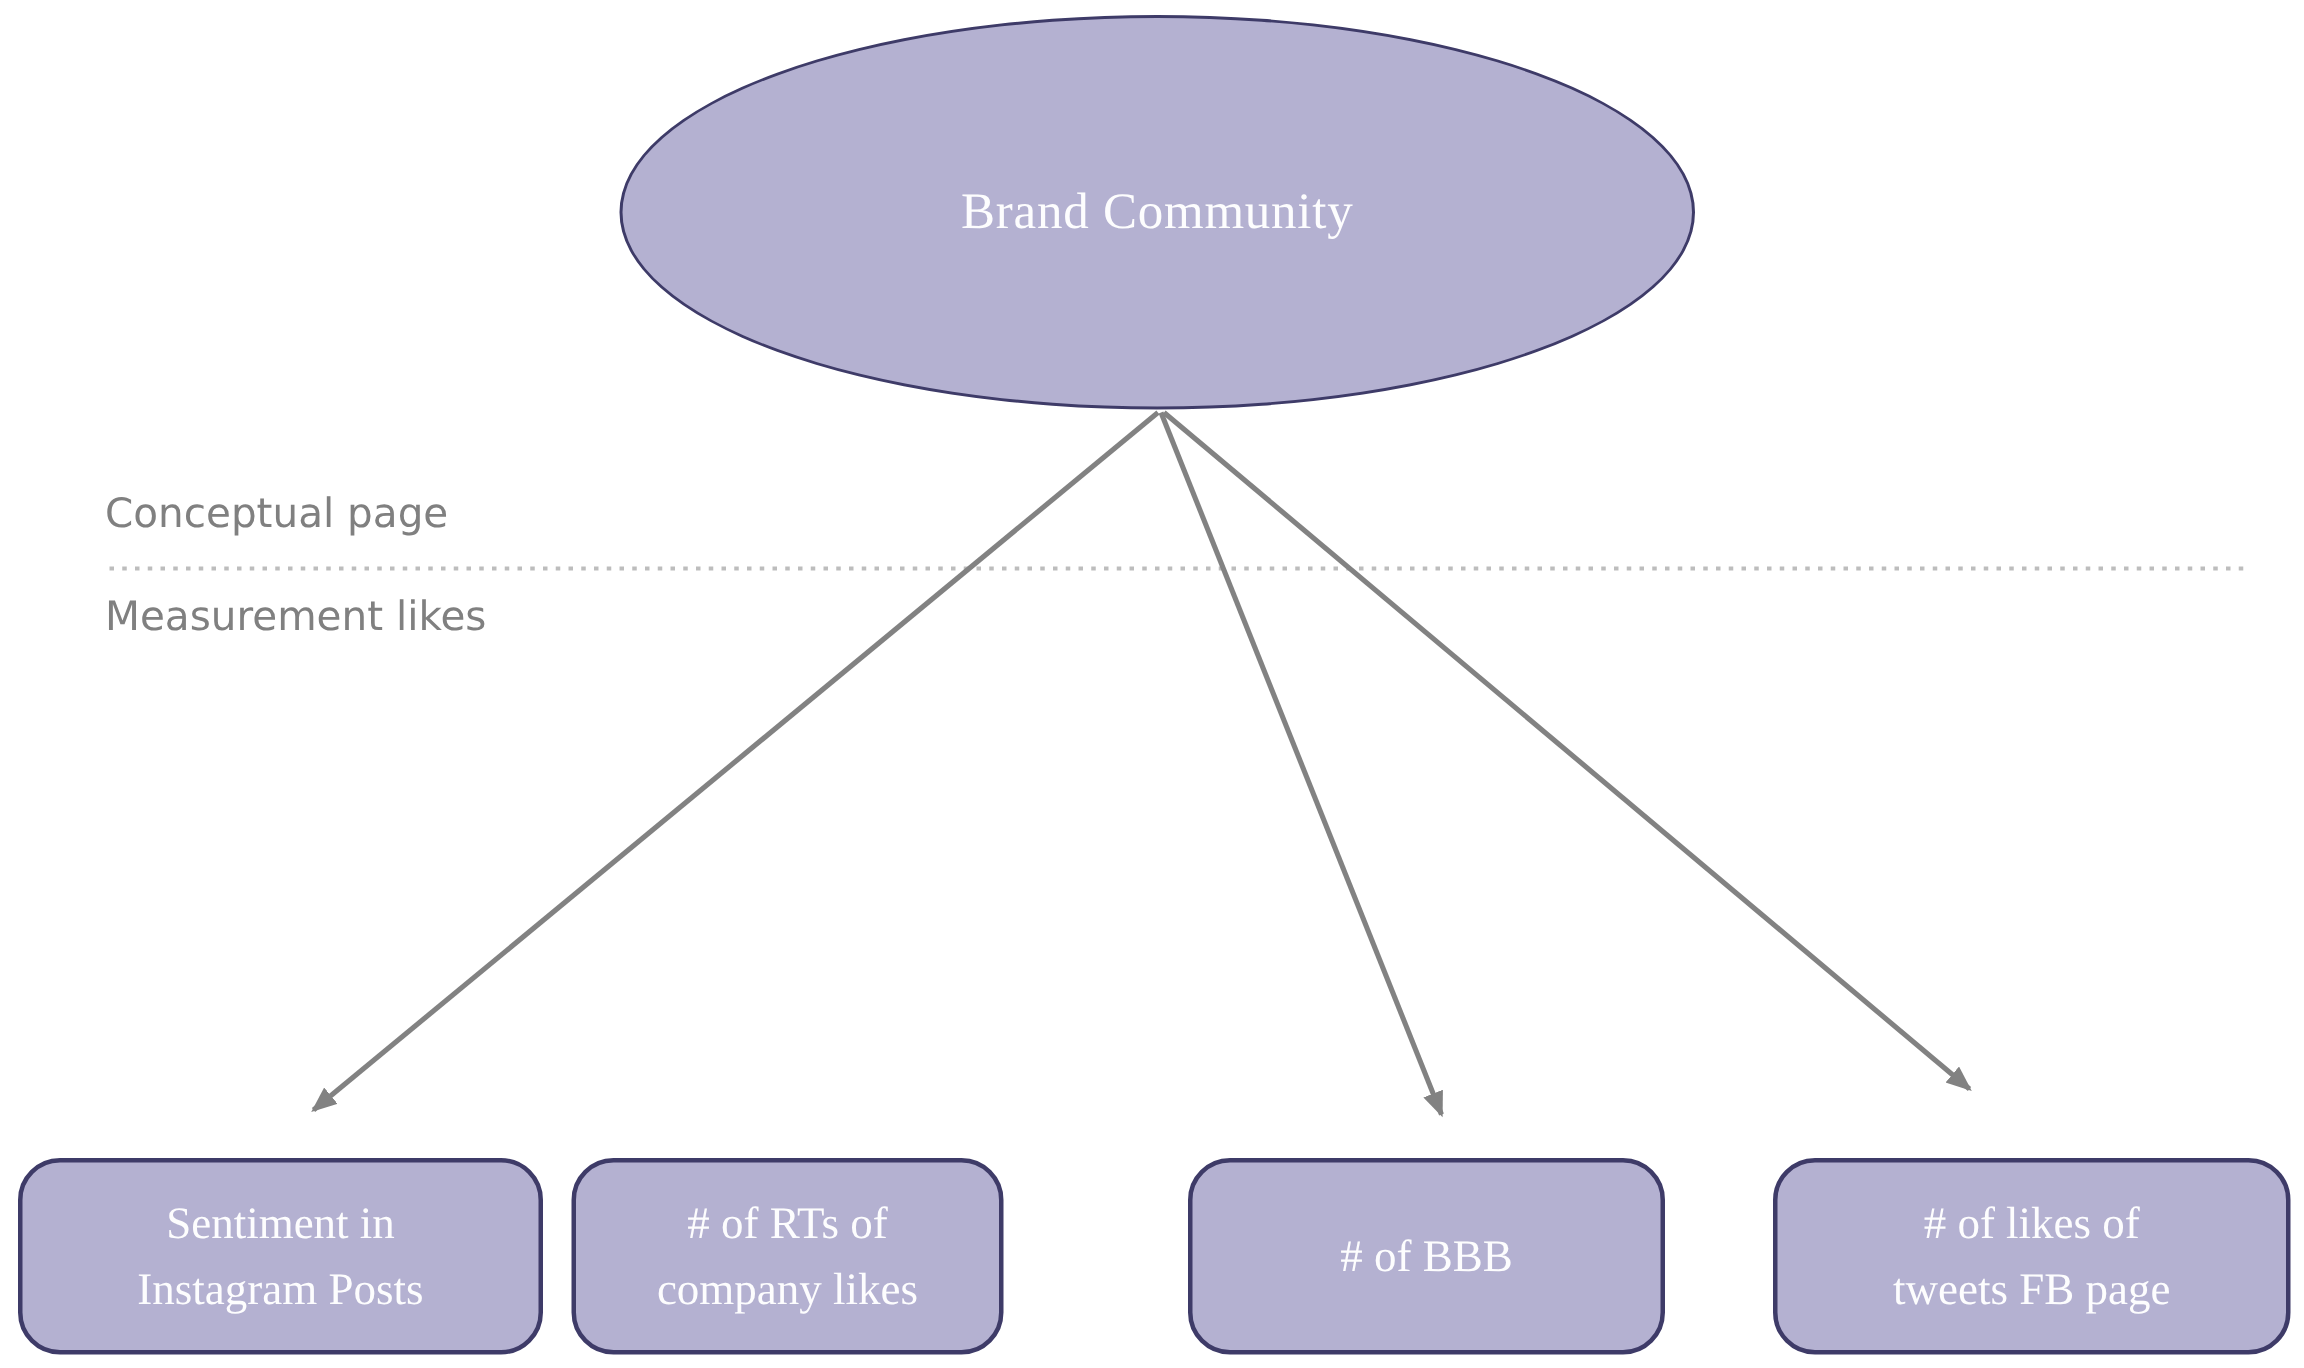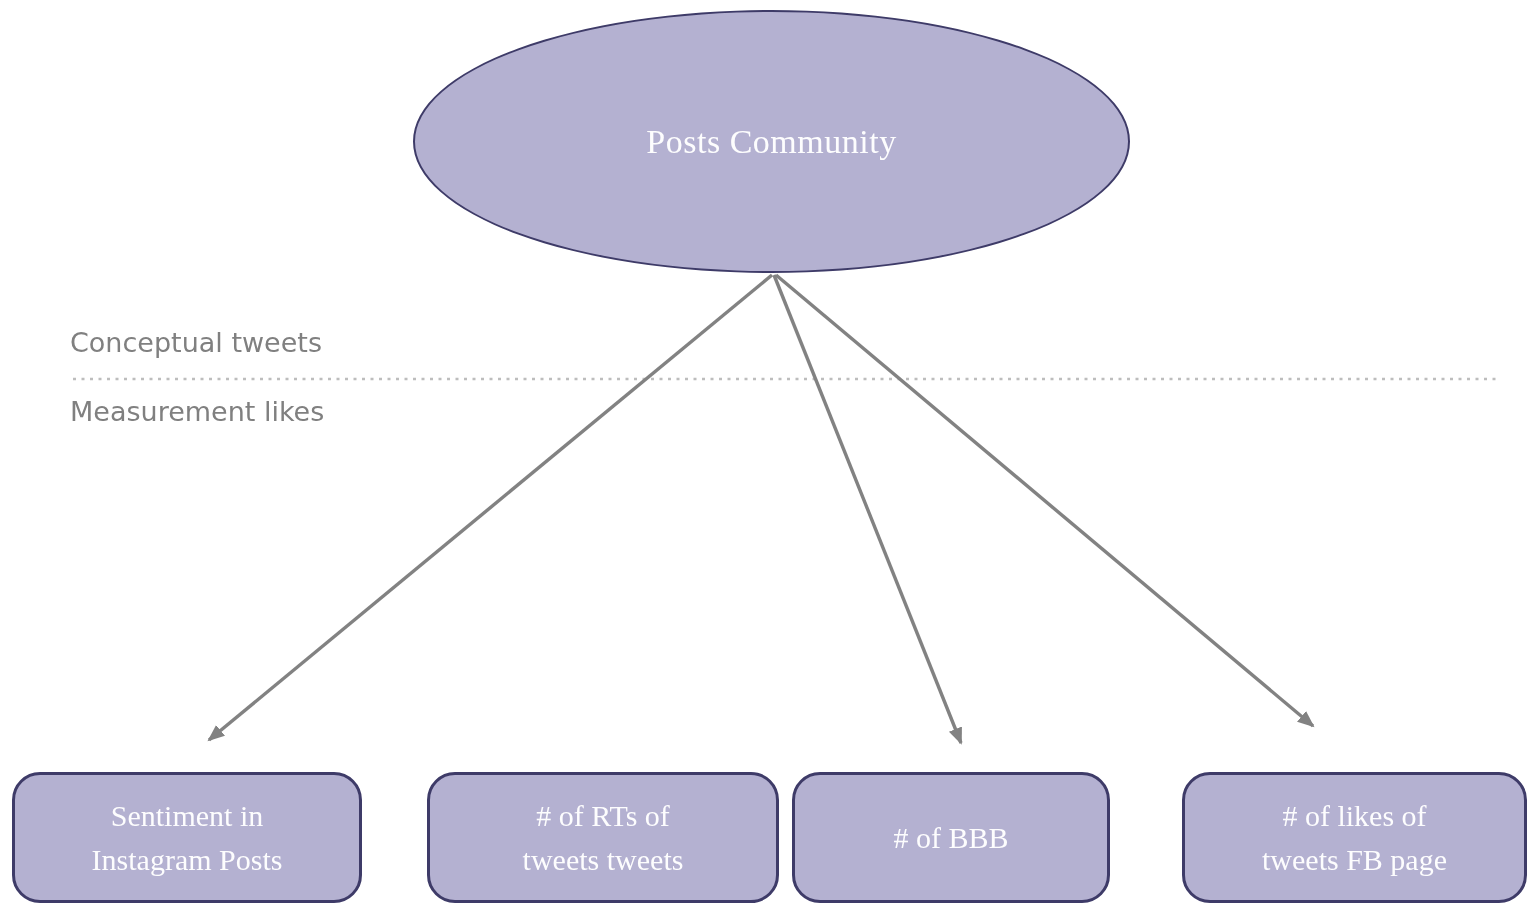--- a/index.html
+++ b/index.html
@@ -89,34 +89,34 @@
     </defs>
 
     <line class="divider" x1="73" y1="379" x2="1498" y2="379" stroke-dasharray="3 5.5"></line>
 
     <line class="arrow" x1="772" y1="275" x2="209" y2="740" marker-end="url(#arrowhead)"></line>
     <line class="arrow" x1="774" y1="275" x2="961" y2="743" marker-end="url(#arrowhead)"></line>
     <line class="arrow" x1="776" y1="275" x2="1313" y2="726" marker-end="url(#arrowhead)"></line>
   </svg>
 
   <div class="concept-ellipse">
-    <span>Posts Community</span>
+    <span>Brand Community</span>
   </div>
 
-  <div class="level-label conceptual">Conceptual tweets</div>
+  <div class="level-label conceptual">Conceptual page</div>
   <div class="level-label measurement">Measurement likes</div>
 
   <div class="measure-box" style="left:12px;width:350px">
     <span>Sentiment in</span>
     <span>Instagram Posts</span>
   </div>
 
-  <div class="measure-box" style="left:427px;width:352px">
+  <div class="measure-box" style="left:381px;width:288px">
     <span># of RTs of</span>
-    <span>tweets tweets</span>
+    <span>company likes</span>
   </div>
 
   <div class="measure-box" style="left:792px;width:318px">
     <span># of BBB</span>
   </div>
 
   <div class="measure-box" style="left:1182px;width:345px">
     <span># of likes of</span>
     <span>tweets FB page</span>
   </div>

